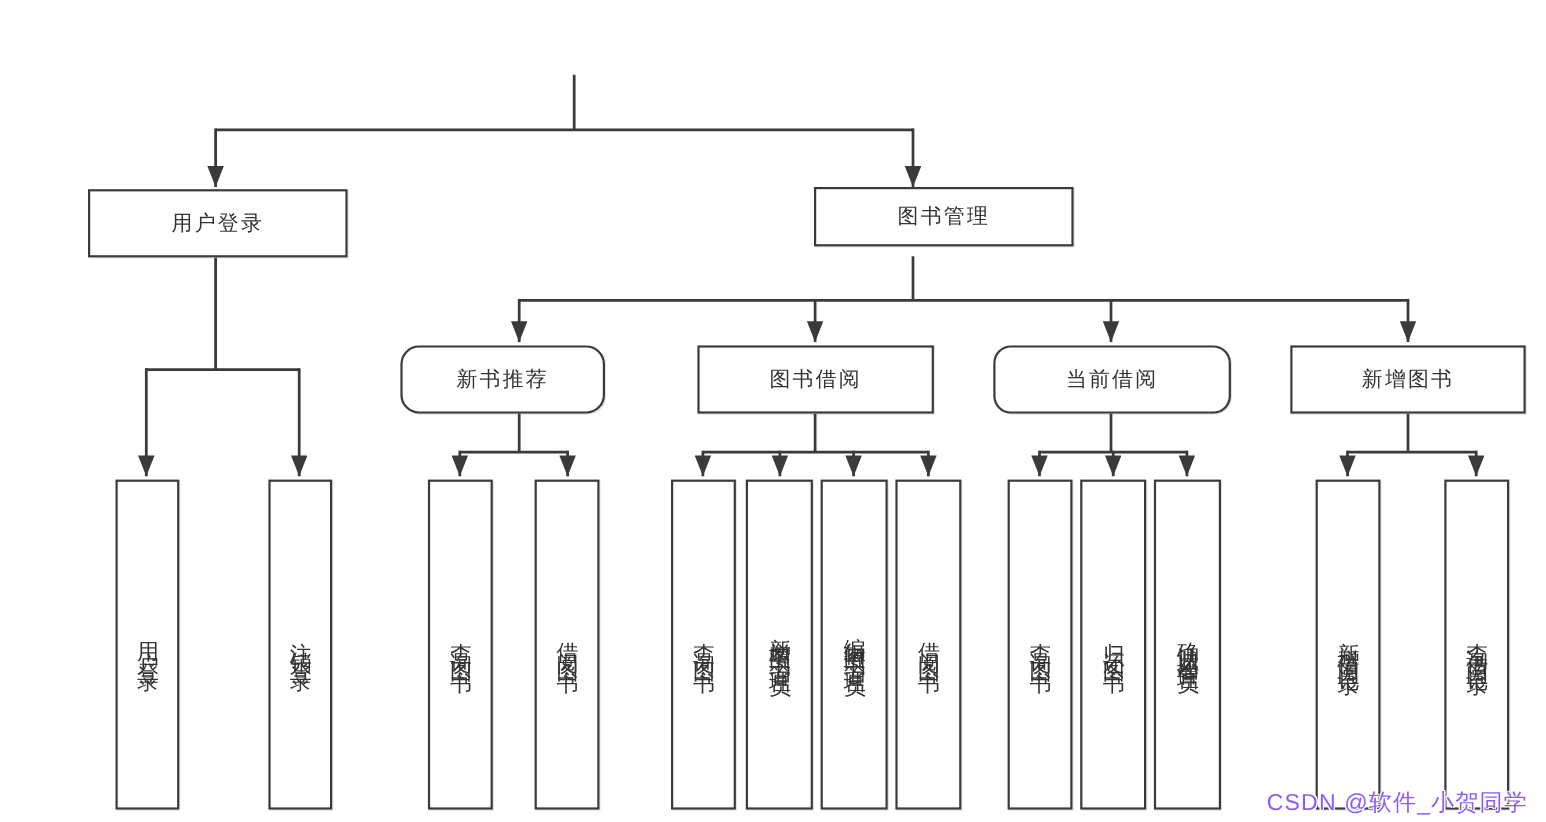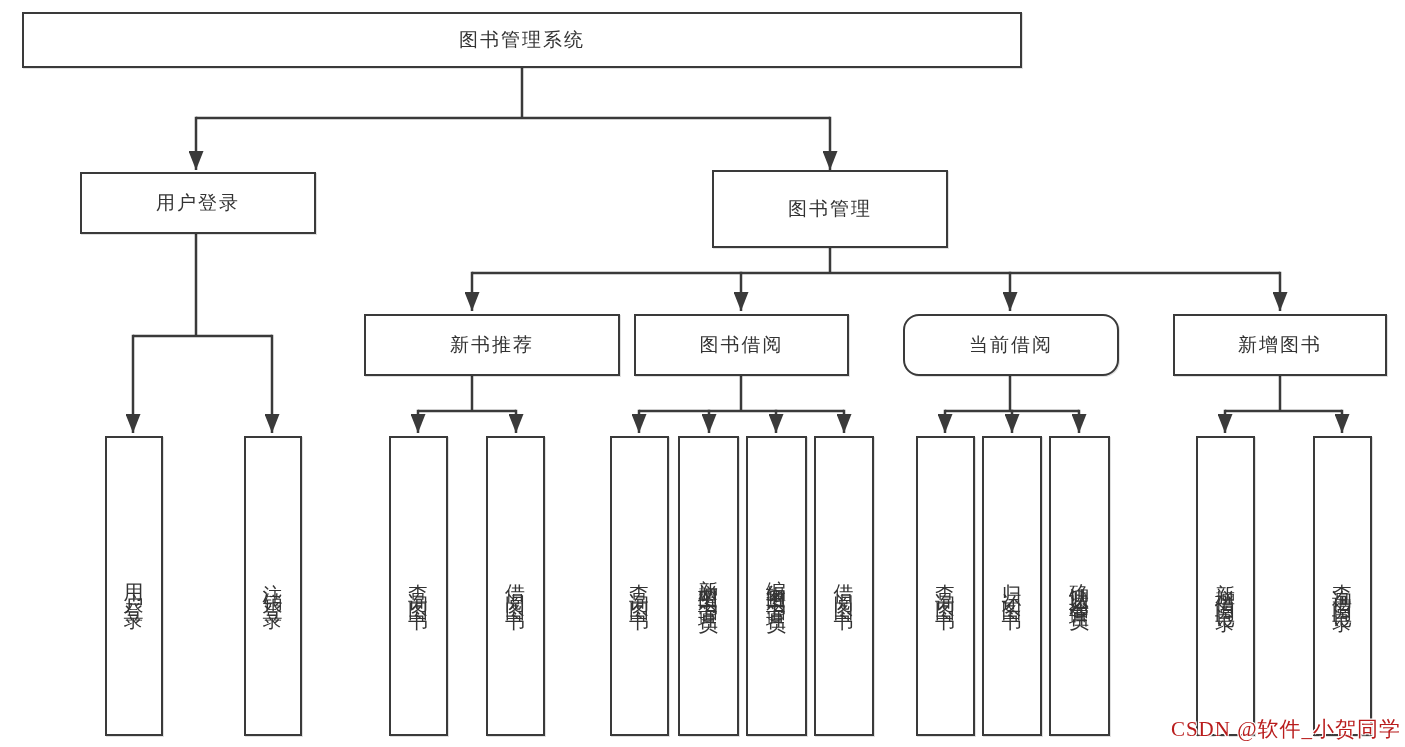--- a/index.html
+++ b/index.html
@@ -33,28 +33,27 @@
     writing-mode:vertical-rl;
     text-orientation:mixed;
     color:#333333;
     font-size:20px;
     letter-spacing:9px;
     line-height:1;
     white-space:nowrap;
   }
   .watermark{
     position:absolute;
-    right:4px;bottom:4px;
+    right:16px;bottom:4px;
     font-size:21px;
-    color:#b91c1c;
+    color:#8b5cf6;
     letter-spacing:1px;
     text-shadow:1px 1px 0 #ffffff,-1px -1px 0 #ffffff,1px -1px 0 #ffffff,-1px 1px 0 #ffffff;
     z-index:10;
     white-space:nowrap;
-    font-family:Liberation Serif, serif;
   }
 </style>
 </head>
 <body>
 
 <div class="stage">
 
   <svg class="connectors" width="1405" height="747" viewBox="0 0 1405 747">
     <defs>
       <marker id="arr" markerUnits="userSpaceOnUse" markerWidth="15" markerHeight="19" refX="7.5" refY="19" orient="0">
@@ -98,32 +97,29 @@
       <line x1="1012" y1="409.75" x2="1012" y2="433" marker-end="url(#arr)"></line>
       <line x1="1079" y1="409.75" x2="1079" y2="433" marker-end="url(#arr)"></line>
 
       <line x1="1280" y1="376" x2="1280" y2="411"></line>
       <line x1="1225" y1="411" x2="1342" y2="411"></line>
       <line x1="1225" y1="409.75" x2="1225" y2="433" marker-end="url(#arr)"></line>
       <line x1="1342" y1="409.75" x2="1342" y2="433" marker-end="url(#arr)"></line>
     </g>
   </svg>
 
-  <div class="box" style="left:22px;top:12px;width:1000px;height:56px;">
-    <span>图书管理系统</span>
-  </div>
 
   <div class="box" style="left:80px;top:172px;width:236px;height:62px;">
     <span>用户登录</span>
   </div>
-  <div class="box" style="left:712px;top:170px;width:236px;height:78px;">
+  <div class="box" style="left:740px;top:170px;width:236px;height:54px;">
     <span>图书管理</span>
   </div>
 
-  <div class="box" style="left:364px;top:314px;width:256px;height:62px;">
+  <div class="box" style="left:364px;top:314px;width:186px;height:62px;border-radius:17px;">
     <span>新书推荐</span>
   </div>
   <div class="box" style="left:634px;top:314px;width:215px;height:62px;justify-content:center;">
     <span>图书借阅</span>
   </div>
   <div class="box" style="left:903px;top:314px;width:216px;height:62px;border-radius:16px;">
     <span>当前借阅</span>
   </div>
   <div class="box" style="left:1173px;top:314px;width:214px;height:62px;">
     <span>新增图书</span>

